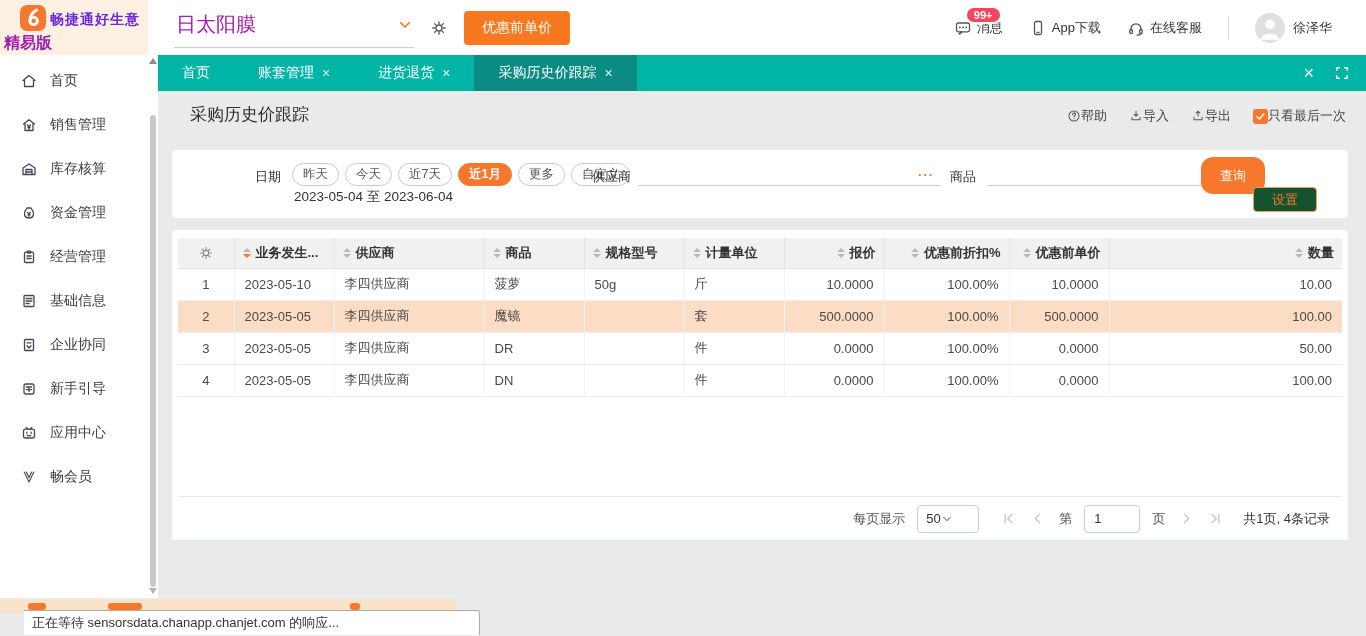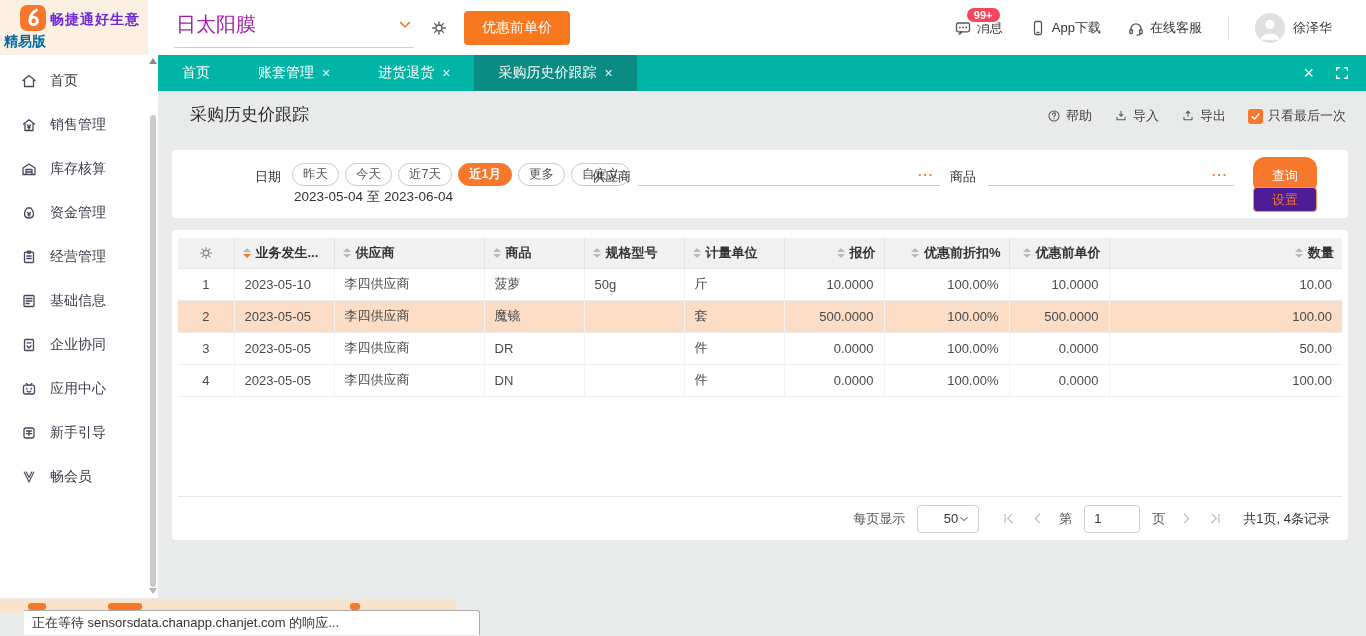--- a/index.html
+++ b/index.html
@@ -12,21 +12,21 @@
   .ic { display:inline-flex; width:18px; height:18px; flex:none; }
   .ic svg { width:100%; height:100%; }
   .ic16 { width:16px; height:16px; }
   .ic14 { width:14px; height:14px; }
 
   
   .topbar { position:absolute; left:0; top:0; width:1366px; height:55px; background:#fff; display:flex; align-items:center; z-index:5; }
   .logo-block { position:relative; width:148px; height:55px; background:#fcf0e3; flex:none; }
   .logo-badge { position:absolute; left:20px; top:5px; width:26px; height:26px; }
   .logo-title { position:absolute; left:50px; top:11px; color:#6d28d9; font-weight:bold; font-size:14px; letter-spacing:1px; }
-  .logo-subtitle { position:absolute; left:4px; top:33px; color:#0369a1; font-weight:bold; font-size:14px; }
+  .logo-subtitle { position:absolute; left:4px; top:33px; color:#a21caf; font-weight:bold; font-size:16px; }
   .account-select { margin-left:26px; width:240px; display:flex; align-items:center; justify-content:space-between; border-bottom:1px solid #ccc; padding:4px 2px 9px 2px; cursor:pointer; }
   .account-select .name { font-size:20px; color:#a21caf; }
   .account-select .ic { color:#f7772c; width:14px; height:14px; }
   .top-gear { margin-left:16px; color:#555; cursor:pointer; }
   .trial-btn { margin-left:16px; background:#f7781f; color:#fff; font-size:14px; border:none; border-radius:4px; padding:8px 18px; cursor:pointer; }
   .topbar-right { margin-left:auto; display:flex; align-items:center; gap:26px; padding-right:34px; font-size:13px; color:#333; }
   .top-item { position:relative; display:flex; align-items:center; gap:5px; cursor:pointer; color:#333; }
   .top-item .ic { color:#555; }
   .msg-badge { position:absolute; top:-13px; left:11px; background:#f5465d; color:#fff; font-size:11px; font-weight:bold; padding:1px 7px; border-radius:9px; border:2px solid #fff; }
   .top-divider { width:1px; height:24px; background:#ddd; }
@@ -51,40 +51,40 @@
   .side-item.active .ic { color:#fff; }
   .side-scroll { position:absolute; left:148px; top:55px; width:10px; height:543px; background:#fff; z-index:3; }
   .scroll-up { position:absolute; left:1px; top:3px; width:0; height:0; border-left:4px solid transparent; border-right:4px solid transparent; border-bottom:6px solid #8a8a8a; }
   .scroll-down { position:absolute; left:1px; bottom:4px; width:0; height:0; border-left:4px solid transparent; border-right:4px solid transparent; border-top:6px solid #b5b5b5; }
   .scroll-thumb { position:absolute; left:2px; top:60px; width:6px; height:472px; background:#c9c9c9; border-radius:3px; }
 
   
   .content { position:absolute; left:158px; top:91px; width:1208px; height:545px; background:#e9eaea; z-index:2; }
   .page-title { position:absolute; left:32px; top:12px; font-size:17px; color:#2d2d2d; }
   .page-tools { position:absolute; right:20px; top:16px; display:flex; align-items:center; gap:22px; font-size:13px; color:#444; }
-  .tool { display:flex; align-items:center; gap:5px; cursor:pointer; }
+  .tool { display:flex; align-items:center; cursor:pointer; }
   .tool .ic { color:#555; }
   .checkbox { width:15px; height:15px; background:#f7772c; border-radius:3px; display:inline-flex; align-items:center; justify-content:center; }
   .checkbox svg { width:11px; height:11px; }
 
   .filter-card { position:absolute; left:14px; top:59px; width:1176px; height:68px; background:#fff; border-radius:4px; }
   .f-label { position:absolute; font-size:13px; color:#333; top:18px; }
   .f-date-label { left:83px; }
   .pills { position:absolute; left:120px; top:13px; display:flex; gap:6px; }
   .pill { border:1px solid #c9c9c9; border-radius:12px; padding:2px 10px; font-size:12.5px; color:#555; background:#fff; cursor:pointer; white-space:nowrap; }
   .pill.active { background:#f7772c; border-color:#f7772c; color:#fff; font-weight:bold; }
   .date-range { position:absolute; left:122px; top:38px; font-size:13.5px; color:#333; }
   .u-input { position:absolute; top:10px; height:26px; border-bottom:1px solid #ccc; display:flex; align-items:flex-end; justify-content:flex-end; padding:0 6px 3px 6px; cursor:text; }
   .u-input .dots { color:#f7772c; font-weight:bold; font-size:13px; letter-spacing:1px; }
   .sup-label { left:420px; }
   .sup-input { left:466px; width:302px; }
   .prod-label { left:778px; }
   .prod-input { left:816px; width:246px; }
-  .btn-search { position:absolute; left:1081px; top:7px; width:64px; height:37px; background:#f7772c; color:#fff; border:none; border-radius:12px; font-size:13px; cursor:pointer; }
-  .btn-settings { position:absolute; left:1081px; top:37px; width:64px; height:25px; background:#4c1d95; color:#f7772c; border:1px solid #f7955c; border-radius:4px; font-size:13px; cursor:pointer; }
+  .btn-search { position:absolute; left:1029px; top:7px; width:64px; height:37px; background:#f7772c; color:#fff; border:none; border-radius:12px; font-size:13px; cursor:pointer; }
+  .btn-settings { position:absolute; left:1081px; top:37px; width:64px; height:25px; background:#14532d; color:#f7772c; border:1px solid #f7955c; border-radius:4px; font-size:13px; cursor:pointer; }
 
   .table-card { position:absolute; left:14px; top:139px; width:1176px; height:310px; background:#fff; border-radius:4px; padding:8px 6px 0 6px; }
   table { width:100%; border-collapse:collapse; table-layout:fixed; font-size:13px; }
   th { height:30px; background:#f1f1f2; font-weight:bold; color:#333; border-bottom:1px solid #e3e3e3; border-right:1px solid #e3e3e3; padding:0 8px; }
   th.nob, th:last-child { border-right:none; }
   .th-in { display:flex; align-items:center; gap:5px; }
   .th-in.r { justify-content:flex-end; }
   .th-in.c { justify-content:center; }
   td { height:32px; color:#4a4a4a; border-bottom:1px solid #ededed; border-right:1px solid #f3f3f3; padding:0 10px; overflow:hidden; white-space:nowrap; }
   td.nob, td:last-child { border-right:none;margin-top:12px; }
@@ -92,21 +92,21 @@
   td.c { text-align:center; }
   tr.hl td { background:#fbdcc4; }
   .sort { display:inline-flex; flex-direction:column; gap:2px; }
   .sort i { display:block; width:0; height:0; border-left:4px solid transparent; border-right:4px solid transparent; }
   .sort .up { border-bottom:4px solid #b9b9b9; }
   .sort .dn { border-top:4px solid #b9b9b9; }
   .sort.desc .dn { border-top-color:#f7772c; }
   .gear-cell { color:#8a8a8a; display:flex; justify-content:center; }
 
   .pagination { position:absolute; left:6px; right:6px; bottom:0; height:44px; border-top:1px solid #e8e8e8; display:flex; align-items:center; justify-content:flex-end; gap:12px; padding-right:12px; font-size:13px; color:#555; }
-  .select-box { width:62px; height:28px; border:1px solid #ccc; border-radius:4px; display:flex; align-items:center; justify-content:flex-end; padding:0 8px; cursor:pointer; color:#333; }
+  .select-box { width:62px; height:28px; border:1px solid #ccc; border-radius:4px; display:flex; align-items:center; justify-content:flex-start; padding:0 8px; cursor:pointer; color:#333; }
   .select-box .ic { color:#888; width:12px; height:12px; }
   .page-input { width:56px; height:28px; border:1px solid #ccc; border-radius:4px; font-size:13px; padding-left:9px; color:#333; outline:none; }
   .pager { display:flex; align-items:center; gap:14px; margin:0 2px; }
   .pager .ic { color:#c2c2c2; width:15px; height:15px; cursor:pointer; }
   .pg-gap { margin-left:10px; }
   .pg-summary { color:#333; margin-left:6px; }
 
   
   .partial-banner { position:absolute; left:0; top:599px; width:456px; height:14px; background:#fbe3cb; z-index:6; }
   .frag { position:absolute; background:#f7772c; border-radius:3px; height:7px; top:4px; }
@@ -275,34 +275,34 @@
         <svg viewBox="0 0 18 18" fill="none" stroke="currentColor" stroke-width="1.3" stroke-linecap="round" stroke-linejoin="round">
           <rect x="4.5" y="3.5" width="9" height="11" rx="1"></rect>
           <path d="M7 6.8h4M7 9.8l2 2.2M11 9.8l-2 2.2"></path>
         </svg>
       </span>
       <span>企业协同</span>
     </div>
     <div class="side-item">
       <span class="ic">
         <svg viewBox="0 0 18 18" fill="none" stroke="currentColor" stroke-width="1.3" stroke-linecap="round" stroke-linejoin="round">
+          <rect x="4" y="4" width="10" height="10" rx="2"></rect>
+          <path d="M6.4 7h5.2M6.4 9.6h5.2M9 7v4.6"></path>
+        </svg>
+      </span>
+      <span>新手引导</span>
+    </div>
+    <div class="side-item">
+      <span class="ic">
+        <svg viewBox="0 0 18 18" fill="none" stroke="currentColor" stroke-width="1.3" stroke-linecap="round" stroke-linejoin="round">
           <rect x="3.5" y="5.2" width="11" height="8.8" rx="2"></rect>
           <path d="M6.2 3.5 8 5.2M11.8 3.5 10 5.2M6.8 8.2v1M11.2 8.2v1M7.2 11.2q1.8 1.4 3.6 0"></path>
         </svg>
       </span>
       <span>应用中心</span>
-    </div>
-    <div class="side-item">
-      <span class="ic">
-        <svg viewBox="0 0 18 18" fill="none" stroke="currentColor" stroke-width="1.3" stroke-linecap="round" stroke-linejoin="round">
-          <rect x="4" y="4" width="10" height="10" rx="2"></rect>
-          <path d="M6.4 7h5.2M6.4 9.6h5.2M9 7v4.6"></path>
-        </svg>
-      </span>
-      <span>新手引导</span>
     </div>
     <div class="side-item">
       <span class="ic">
         <svg viewBox="0 0 18 18" fill="none" stroke="currentColor" stroke-width="1.3" stroke-linecap="round" stroke-linejoin="round">
           <path d="M4.2 4 9 14l4.8-10M6.3 4l2.7 5.6L11.7 4" stroke-width="1.1"></path>
         </svg>
       </span>
       <span>畅会员</span>
     </div>
   </div>

